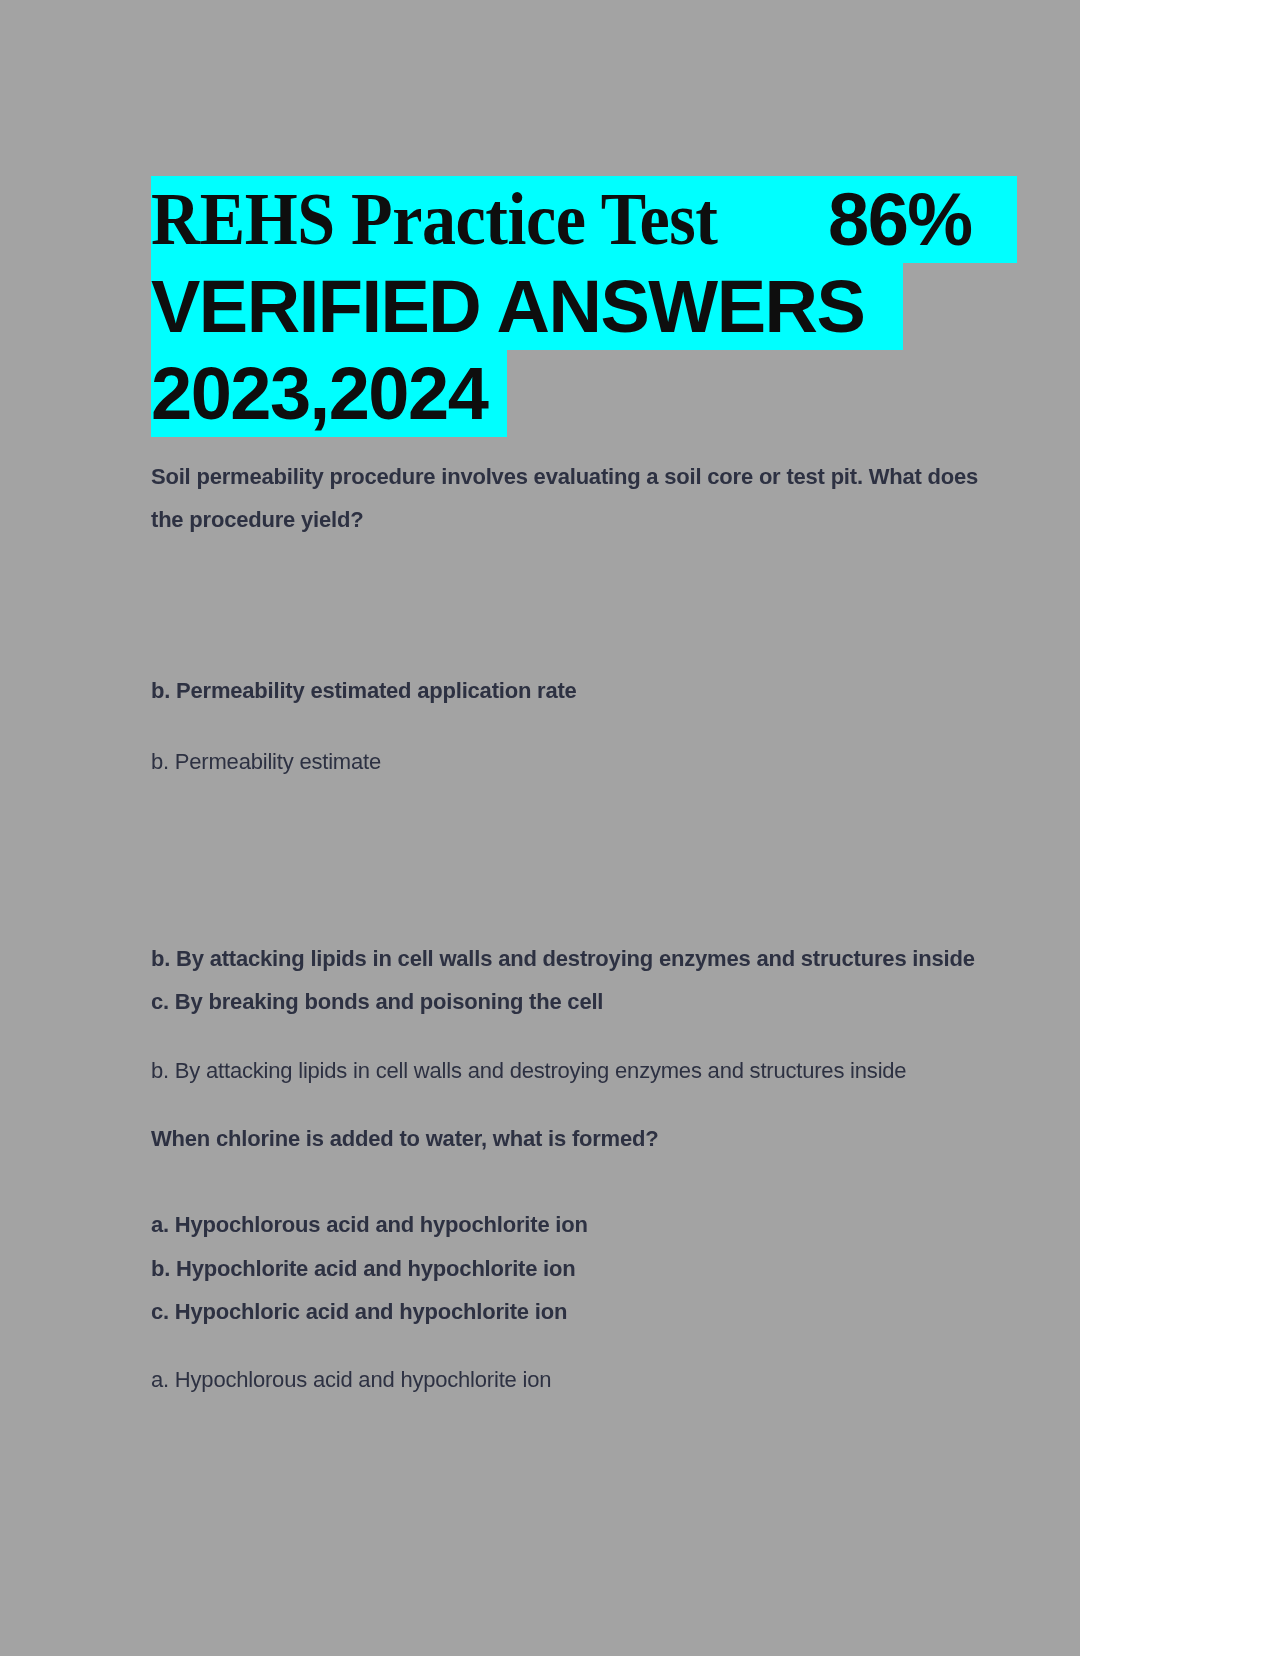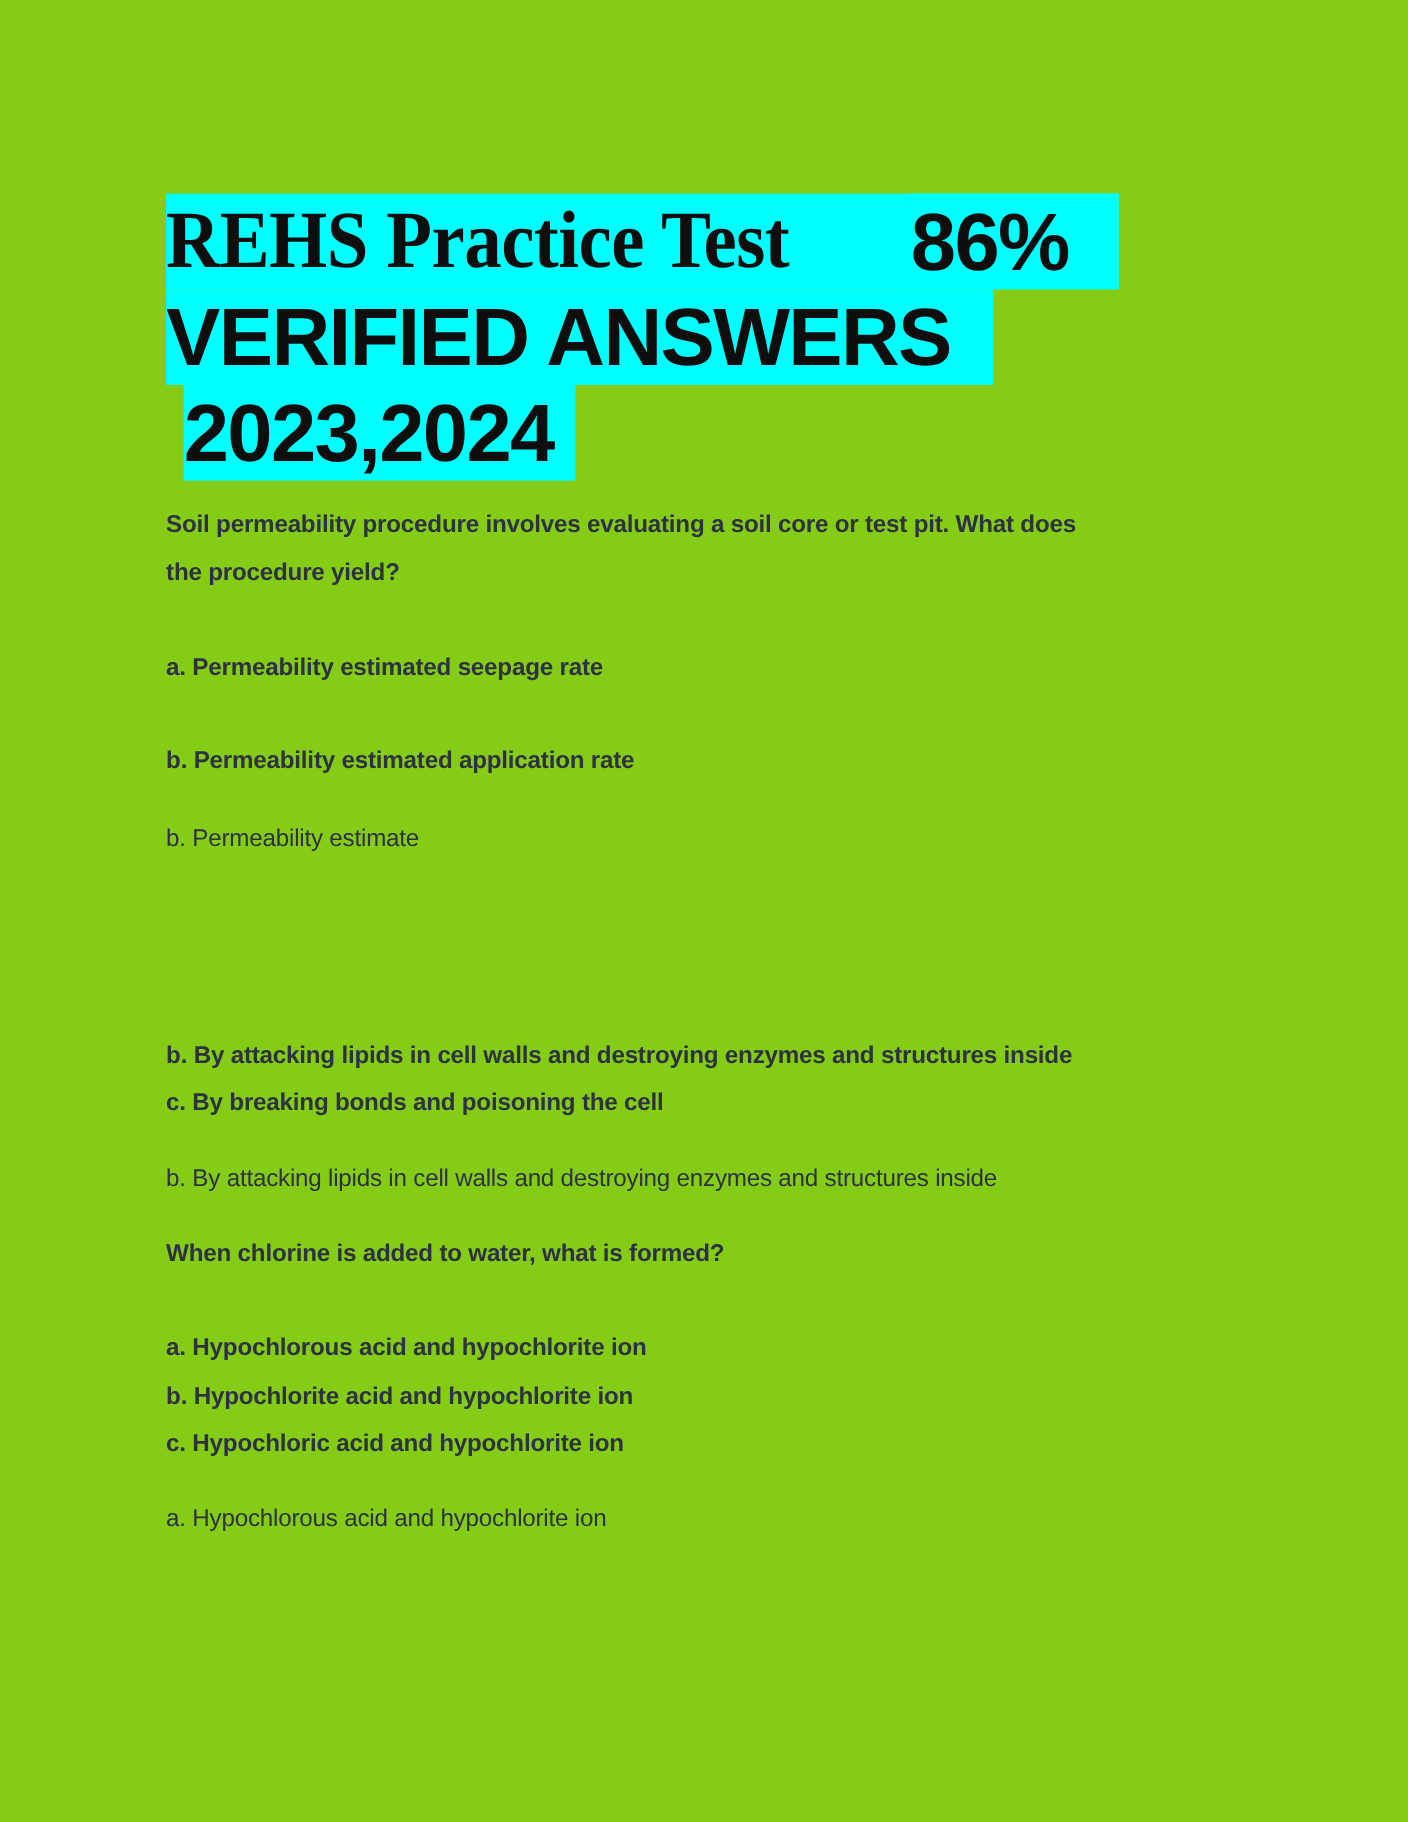--- a/index.html
+++ b/index.html
@@ -9,22 +9,22 @@
   }
   body {
     width: 1280px;
     height: 1656px;
     position: relative;
     overflow: hidden;
   }
   .page {
     position: absolute;
     left: 0; top: 0;
-    width: 1280px; height: 1656px;
-    background: #84cc16;
+    width: 1080px; height: 1656px;
+    background: #a3a3a3;
   }
   .title-line {
     position: absolute;
     left: 151px;
     height: 87px;
     line-height: 87px;
     background: #00ffff;
     color: #0e0e0e;
     white-space: nowrap;
     overflow: hidden;
@@ -64,27 +64,26 @@
 
   <div class="title-line" style="top:176px; width:866px;">
     <span class="title-serif">REHS Practice Test</span>
   </div>
   <div class="title-line" style="top:176px; left:828px; width:189px; background:#00ffff;">
     <span class="title-sans">86%</span>
   </div>
   <div class="title-line" style="top:263px; width:752px;">
     <span class="title-sans">VERIFIED ANSWERS</span>
   </div>
-  <div class="title-line" style="top:350px; width:356px;margin-left:16px;">
+  <div class="title-line" style="top:350px; width:356px;">
     <span class="title-sans">2023,2024</span>
   </div>
 
   <div class="txt bold" style="top:463px;">Soil permeability procedure involves evaluating a soil core or test pit. What does</div>
   <div class="txt bold" style="top:506px;">the procedure yield?</div>
-  <div class="txt bold" style="top:593px;">a. Permeability estimated seepage rate</div>
   <div class="txt bold" style="top:636px;margin-top:41px;">b. Permeability estimated application rate</div>
   <div class="txt answer" style="top:748px;">b. Permeability estimate</div>
 
   <div class="txt bold" style="top:945px;">b. By attacking lipids in cell walls and destroying enzymes and structures inside</div>
   <div class="txt bold" style="top:988px;">c. By breaking bonds and poisoning the cell</div>
   <div class="txt answer" style="top:1057px;">b. By attacking lipids in cell walls and destroying enzymes and structures inside</div>
 
   <div class="txt bold" style="top:1125px;">When chlorine is added to water, what is formed?</div>
   <div class="txt bold" style="top:1211px;">a. Hypochlorous acid and hypochlorite ion</div>
   <div class="txt bold" style="top:1255px;">b. Hypochlorite acid and hypochlorite ion</div>

